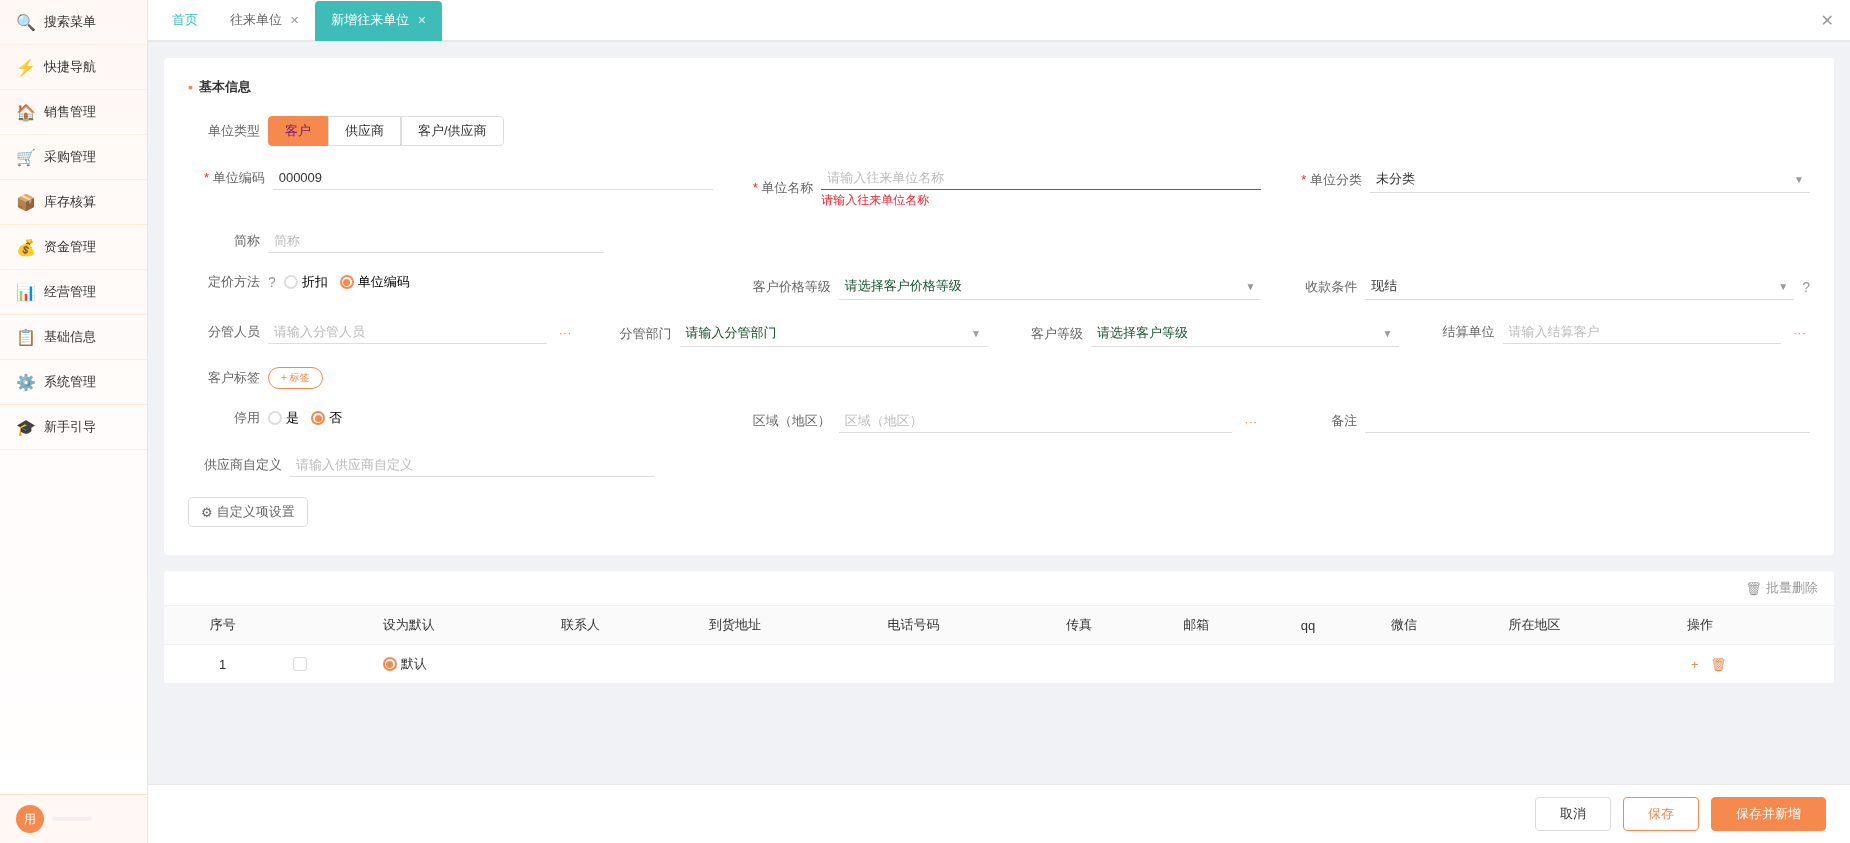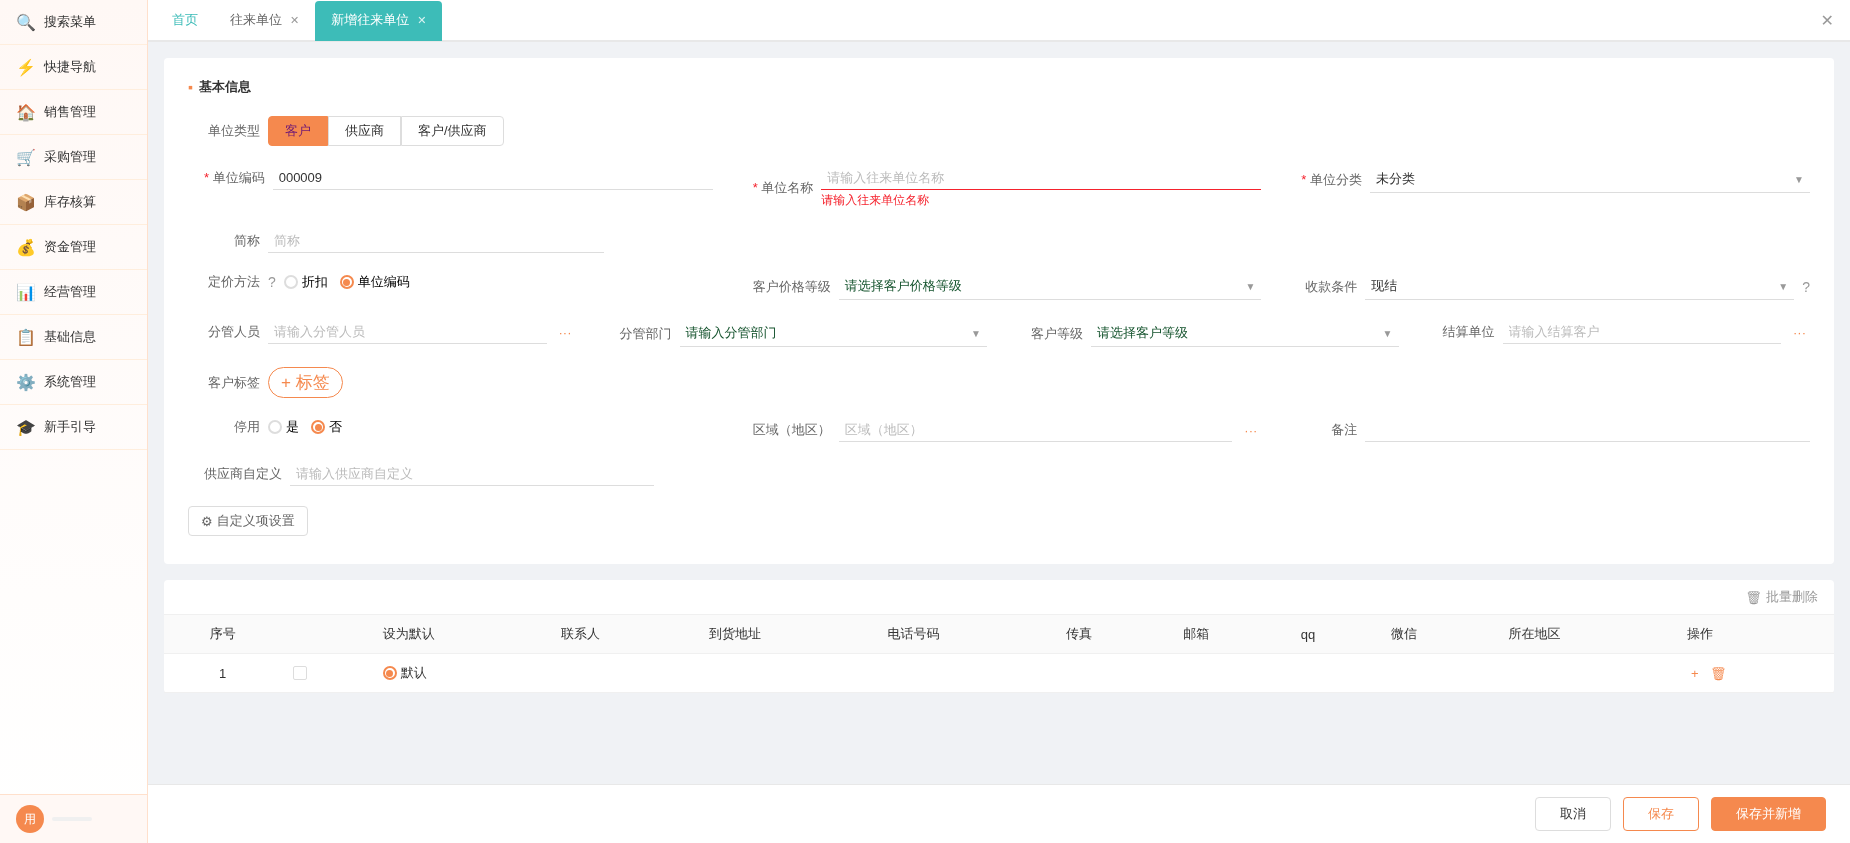--- a/index.html
+++ b/index.html
@@ -180,21 +180,21 @@
       width: 14px; height: 14px; border-radius: 50%; border: 2px solid #ddd;
       display: flex; align-items: center; justify-content: center;
     }
     .radio-circle.checked { border-color: #f5894e; }
     .radio-circle.checked::after { content: ''; width: 7px; height: 7px; border-radius: 50%; background: #f5894e; }
 
     
     .tag-add {
       display: inline-flex; align-items: center; gap: 4px;
       border: 1px solid #f5894e; border-radius: 20px;
-      color: #f5894e; padding: 3px 12px; cursor: pointer; font-size: 17px;
+      color: #f5894e; padding: 3px 12px; cursor: pointer; font-size: 10px;
     }
 
     
     .more-btn { color: #f5894e; cursor: pointer; padding: 0 4px; }
 
     
     .help-icon { color: #999; cursor: pointer; font-size: 14px; }
 
     
     .table-section { background: #fff; border-radius: 4px; padding: 0; }

